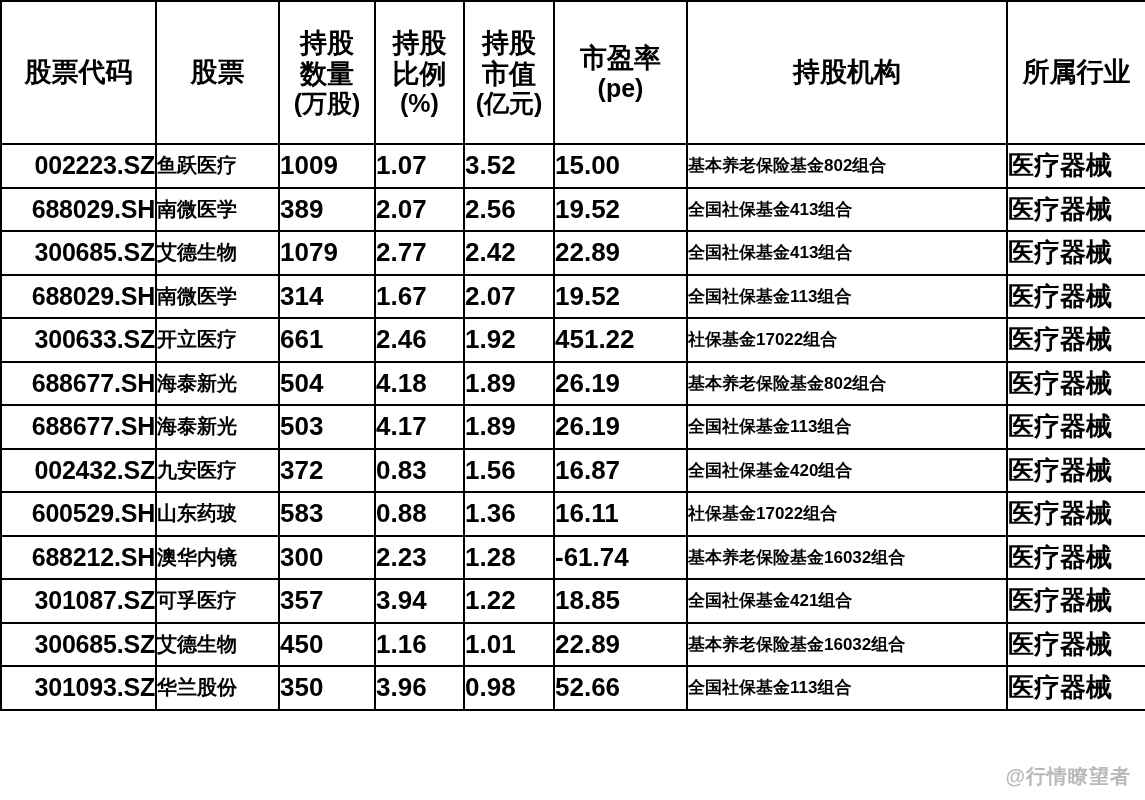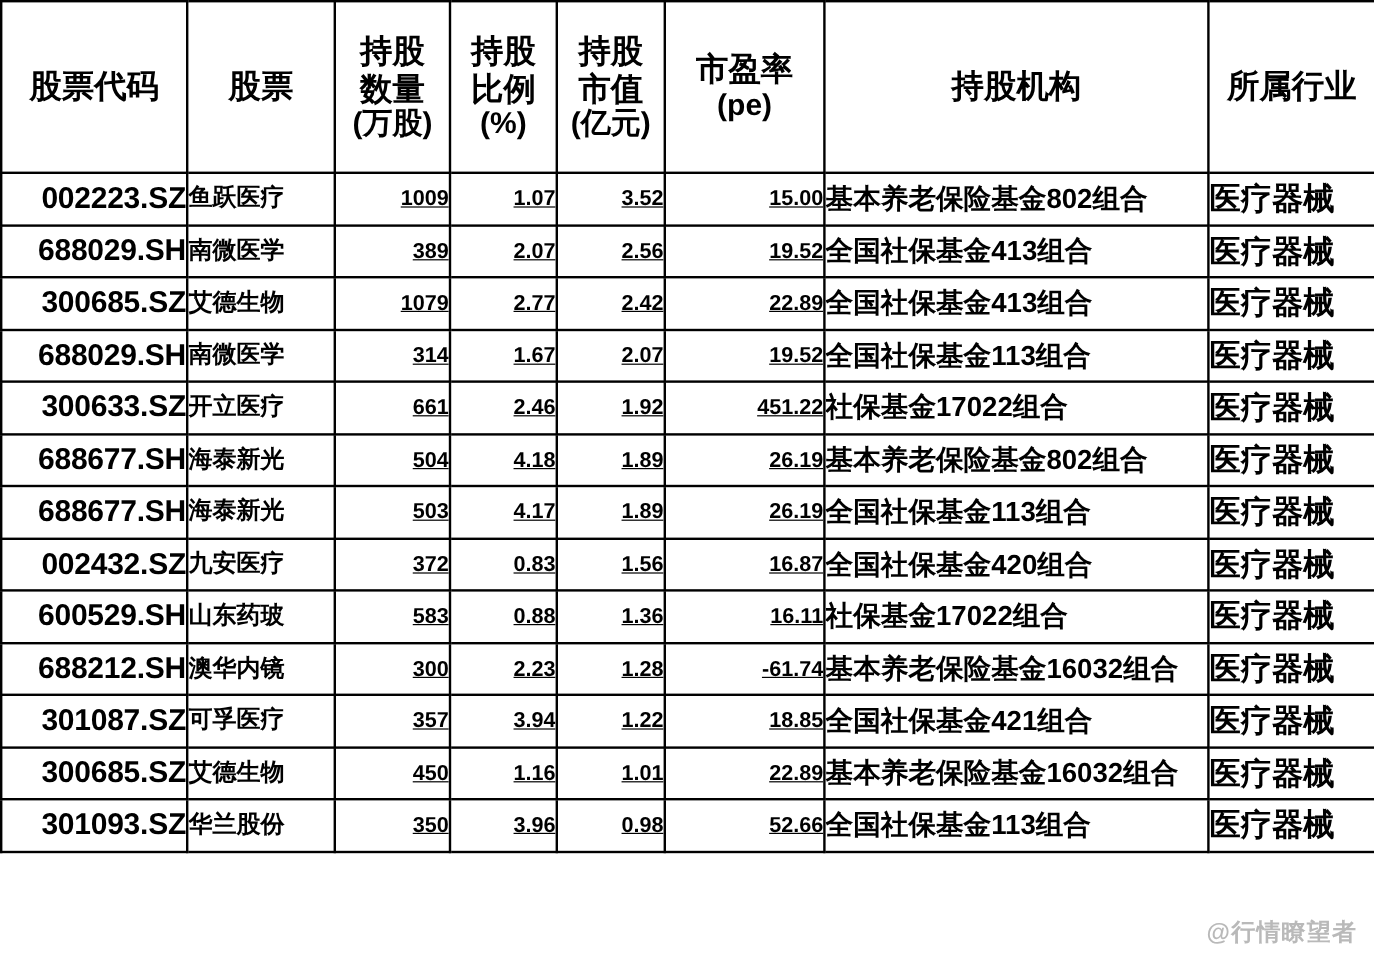--- a/index.html
+++ b/index.html
@@ -67,29 +67,28 @@
     padding-left: 6px;
     font-size: 25px;
     letter-spacing: -0.2px;
   }
   td.name {
     text-align: left;
     padding-left: 8px;
     font-size: 20px;
   }
   td.num {
-    text-align: right;
+    text-align: left;
     padding-right: 7px;
-    font-size: 18px;
-    text-decoration: underline;
+    font-size: 26px;
   }
   td.org {
     text-align: left;
     padding-left: 4px;
-    font-size: 23px;
+    font-size: 17px;
   }
   td.ind {
     text-align: left;
     padding-left: 8px;
     font-size: 26px;
   }
   .watermark {
     position: absolute;
     right: 14px;
     bottom: 10px;

